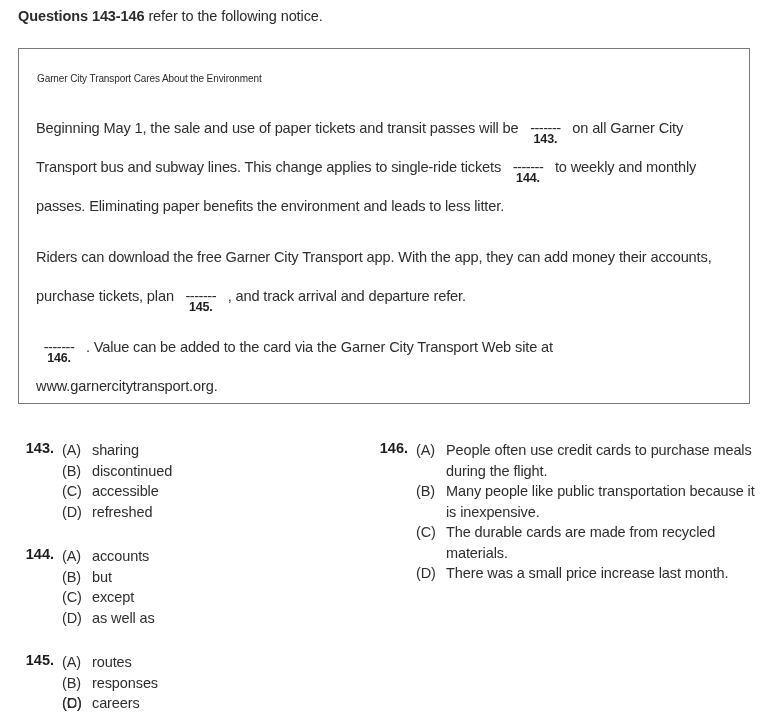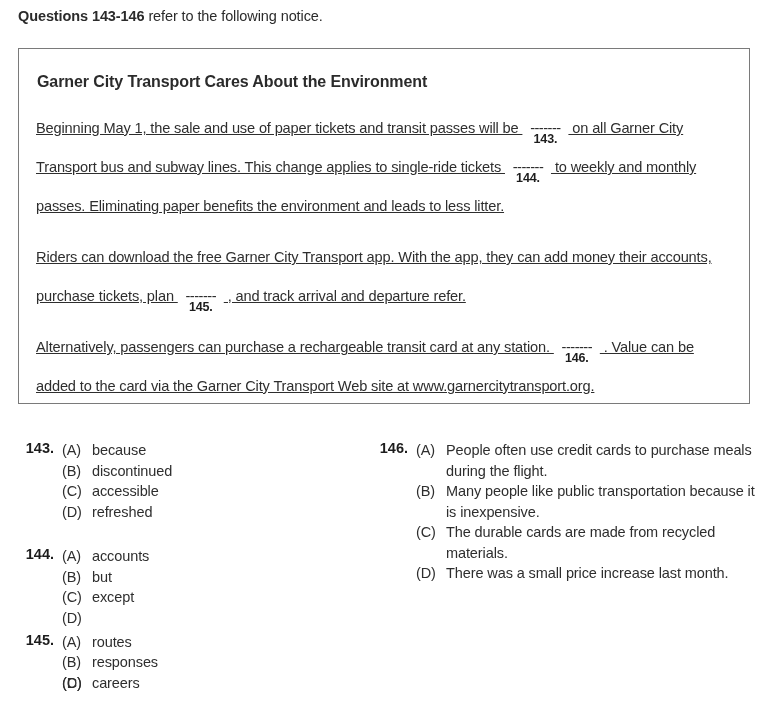--- a/index.html
+++ b/index.html
@@ -39,34 +39,33 @@
     width: 732px;
     height: 356px;
     box-sizing: border-box;
     border: 1px solid #7a7a7a;
     background: #ffffff;
   }
   .notice-title {
     position: absolute;
     left: 18px;
     top: 24px;
-    font-size: 16px;
-    font-weight: bold;
+    font-size: 10px;
+    font-weight: normal;
     color: #2b2b2b;
     letter-spacing: -0.1px;
   }
   .notice-body {
     position: absolute;
     left: 17px;
     top: 60px;
     right: 12px;
     font-size: 14.6px;
     color: #2e2e2e;
     letter-spacing: -0.15px;
-    text-decoration: underline;
   }
   .para {
     margin: 0 0 12px 0;
     line-height: 39px;
   }
   .para.p-last { margin-bottom: 0; }
 
   
   .blank {
     display: inline-block;
@@ -152,32 +151,32 @@
 
 <div class="prompt">
   <span class="q-label">Questions 143-146</span><span> refer to the following notice.</span>
 </div>
 
 <div class="notice-box">
   <div class="notice-title">Garner City Transport Cares About the Environment</div>
   <div class="notice-body">
       <p class="para"><span>Beginning May 1, the sale and use of paper tickets and transit passes will be </span><span class="blank"><span class="dashes">-------</span><span class="blank-num">143.</span></span><span> on all Garner City Transport bus and subway lines. This change applies to single-ride tickets </span><span class="blank"><span class="dashes">-------</span><span class="blank-num">144.</span></span><span> to weekly and monthly passes. Eliminating paper benefits the environment and leads to less litter.</span></p>
       <p class="para"><span>Riders can download the free Garner City Transport app. With the app, they can add money their accounts, purchase tickets, plan </span><span class="blank"><span class="dashes">-------</span><span class="blank-num">145.</span></span><span> , and track arrival and departure refer.</span></p>
-      <p class="para p-last"><span>Alternatively, passengers can purchase a rechargeable transit card at any station. </span><span class="blank"><span class="dashes">-------</span><span class="blank-num">146.</span></span><span> . Value can be added to the card via the Garner City Transport Web site at www.garnercitytransport.org.</span></p>
+      <p class="para p-last"><span class="blank"><span class="dashes">-------</span><span class="blank-num">146.</span></span><span> . Value can be added to the card via the Garner City Transport Web site at www.garnercitytransport.org.</span></p>
     </div>
 </div>
 
 <div class="answers">
   <div class="answers-col col-left">
       <div class="q-block">
         <div class="q-num">143.</div>
         <ul class="opt-list">
           <li class="opt">
             <span class="opt-letter">(A)</span>
-            <span class="opt-text">because</span>
+            <span class="opt-text">sharing</span>
           </li>
           <li class="opt">
             <span class="opt-letter">(B)</span>
             <span class="opt-text">discontinued</span>
           </li>
           <li class="opt">
             <span class="opt-letter">(C)</span>
             <span class="opt-text">accessible</span>
           </li>
           <li class="opt">
@@ -196,20 +195,21 @@
           <li class="opt">
             <span class="opt-letter">(B)</span>
             <span class="opt-text">but</span>
           </li>
           <li class="opt">
             <span class="opt-letter">(C)</span>
             <span class="opt-text">except</span>
           </li>
           <li class="opt">
             <span class="opt-letter">(D)</span>
+            <span class="opt-text">as well as</span>
           </li>
         </ul>
       </div>
       <div class="q-block">
         <div class="q-num">145.</div>
         <ul class="opt-list">
           <li class="opt">
             <span class="opt-letter">(A)</span>
             <span class="opt-text">routes</span>
           </li>

